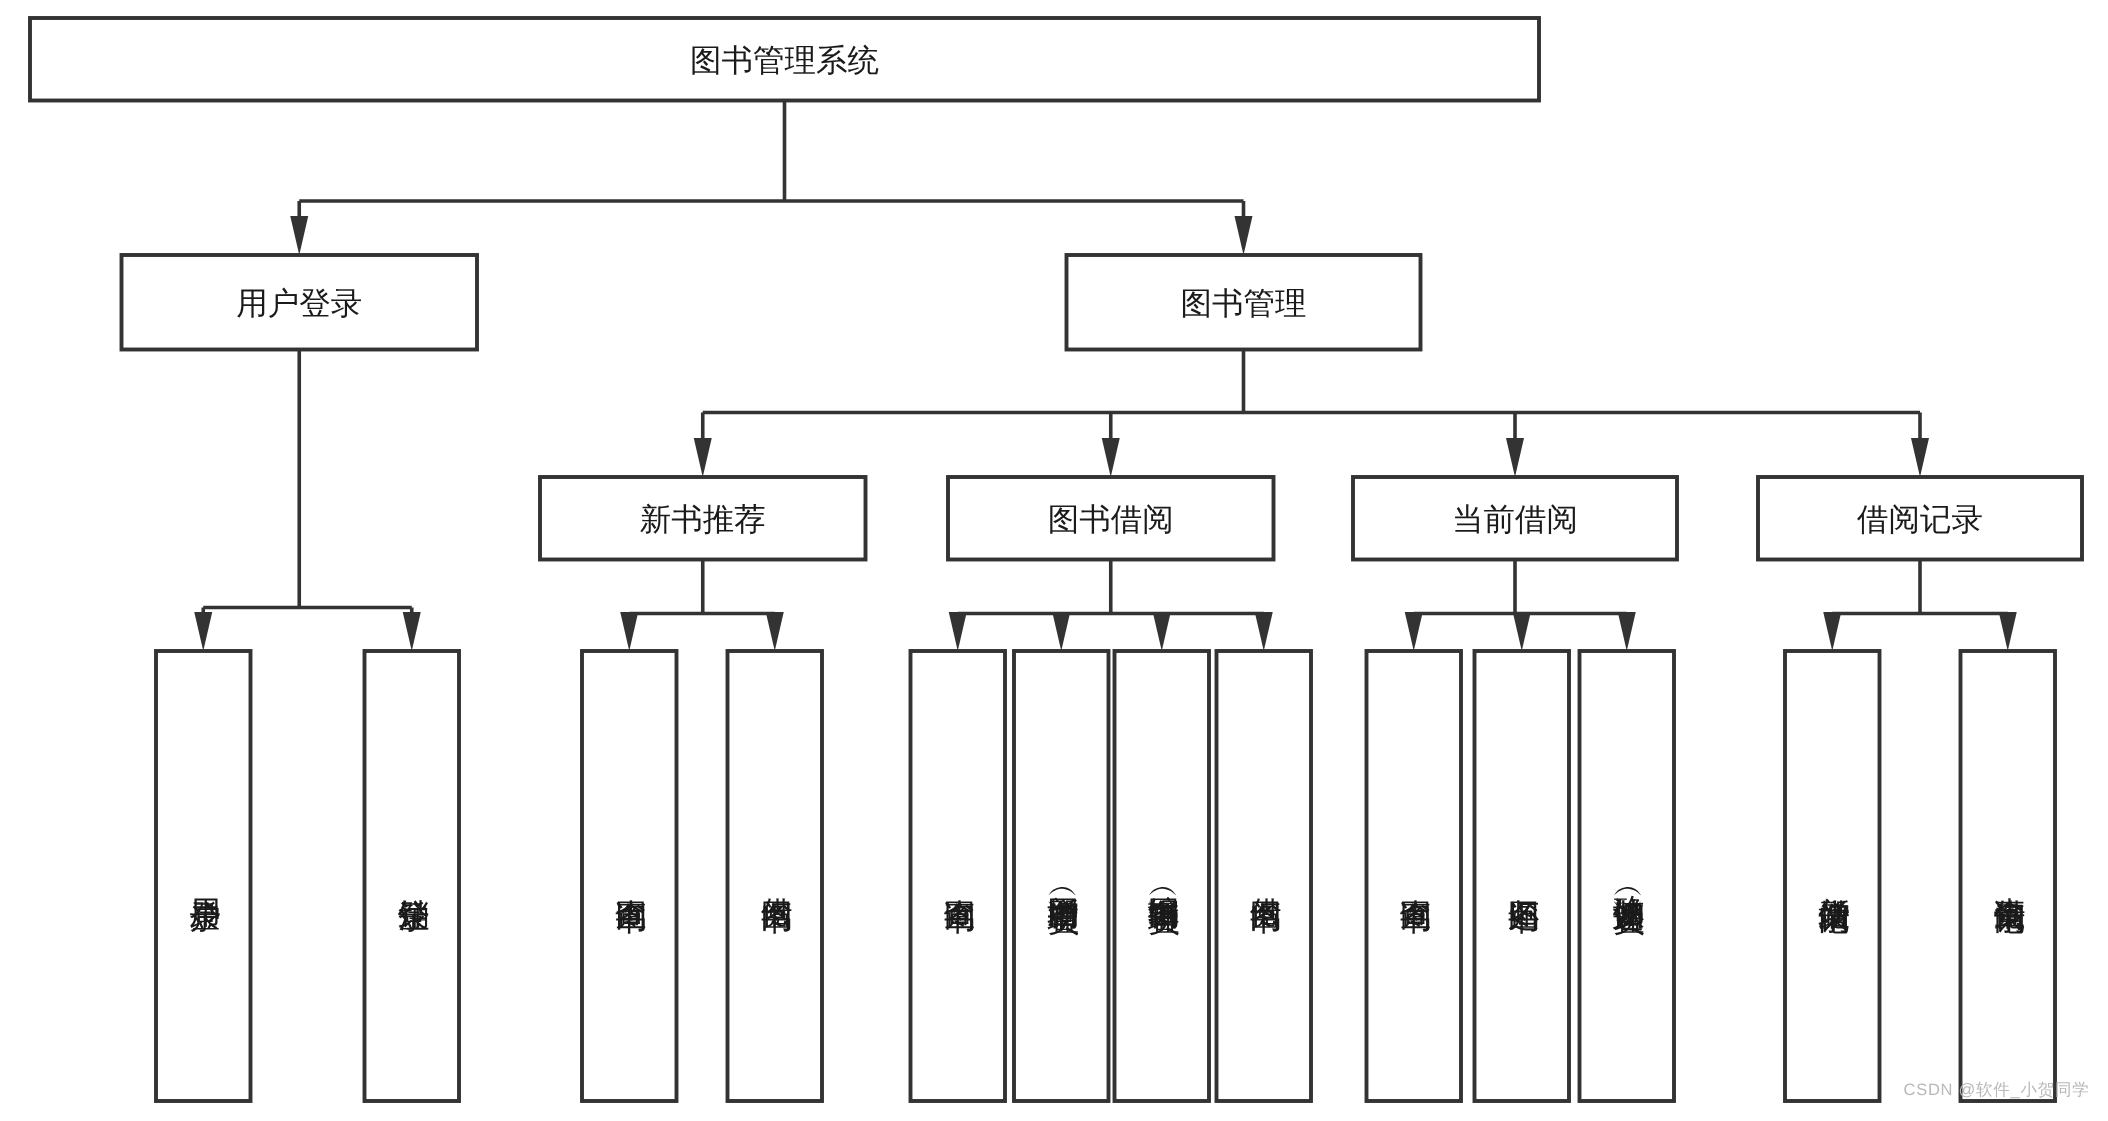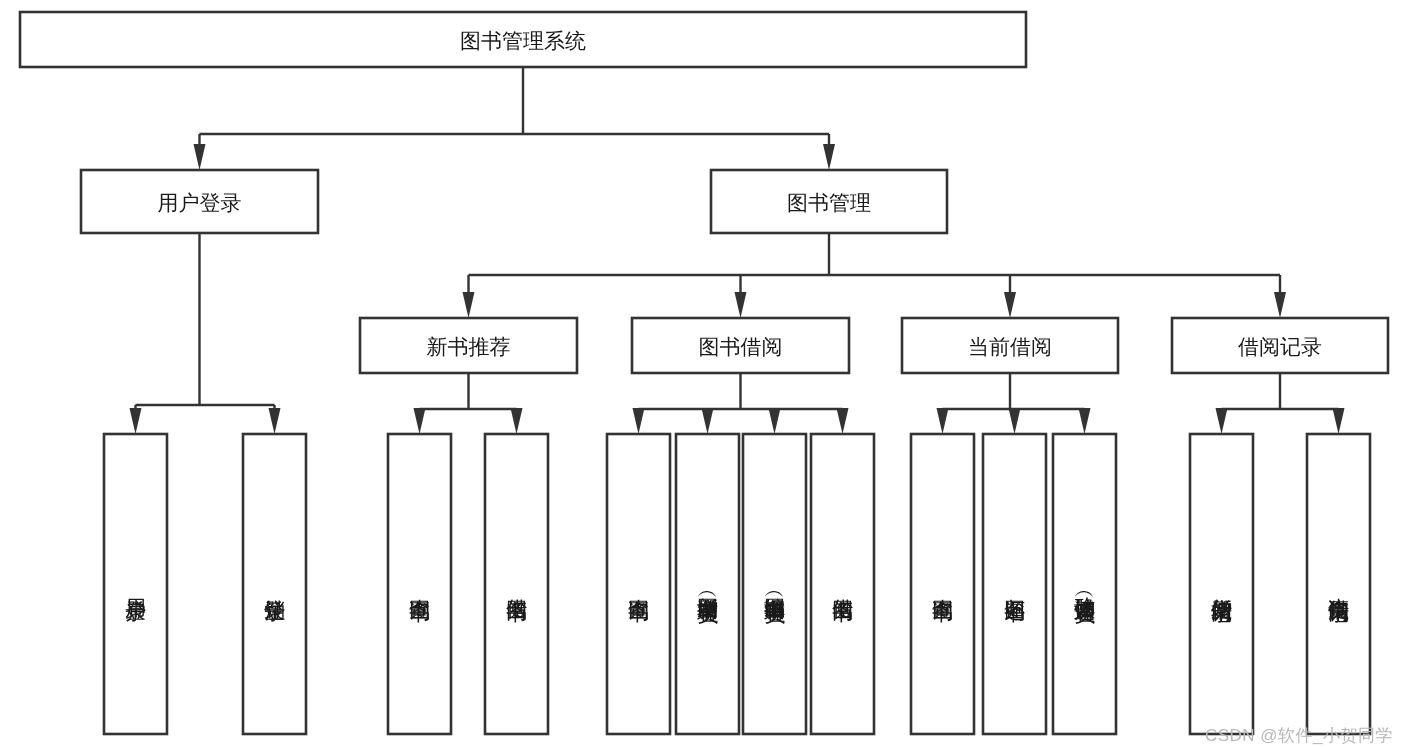--- a/index.html
+++ b/index.html
@@ -64,23 +64,23 @@
   .leaf-label-wrap {
     position: absolute;
     display: flex;
     align-items: center;
     justify-content: center;
     pointer-events: none;
   }
   .watermark {
     position: absolute;
     right: 12px;
-    bottom: 0;
-    font-family: "Liberation Sans", "DejaVu Sans", sans-serif;
-    font-size: 17px;
+    bottom: 13px;
+    font-family: "Liberation Sans", "DejaVu Sans", sans-serif;
+    font-size: 11px;
     color: #b8b8b8;
     letter-spacing: 0.5px;
     user-select: none;
   }
 </style>
 </head>
 <body>
 
 <div id="diagram-root">
 

